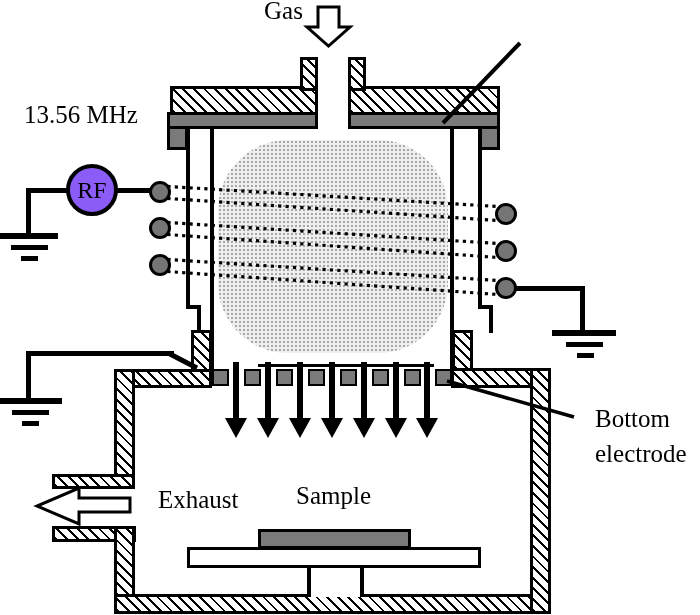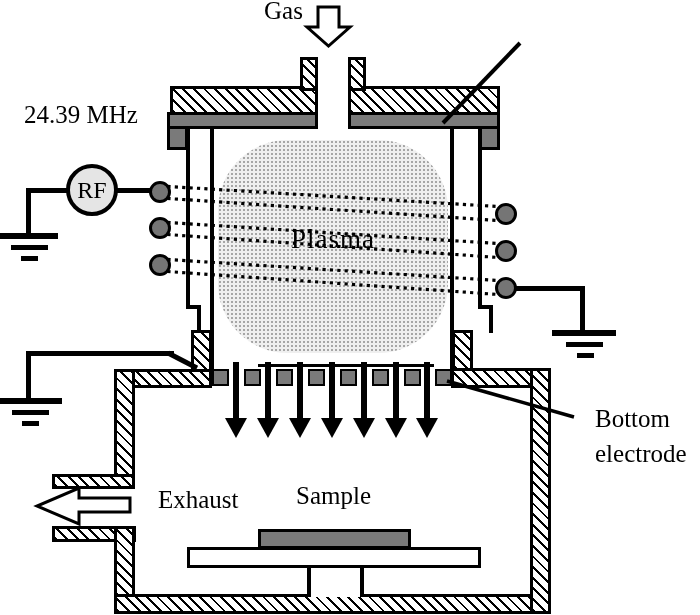--- a/index.html
+++ b/index.html
@@ -20,21 +20,20 @@
   .head{position:absolute;width:0;height:0;border-left:11px solid transparent;
         border-right:11px solid transparent;border-top:20px solid #000;z-index:12;}
   svg.layer{position:absolute;left:0;top:0;z-index:20;}
 </style>
 </head>
 <body>
 
 <div id="canvas">
 
   <div class="abs plasma" style="left:218px;top:140px;width:230px;height:213px;"></div>
-  <div class="lbl" style="left:218px;top:224px;width:230px;text-align:center;font-size:27px;letter-spacing:1px;z-index:21;">Plasma</div>
 
   <div class="abs hatch" style="left:170px;top:86px;width:148px;height:29px;"></div>
   <div class="abs hatch" style="left:300px;top:57px;width:18px;height:34px;"></div>
   <div class="abs hatch" style="left:348px;top:86px;width:152px;height:29px;"></div>
   <div class="abs hatch" style="left:348px;top:57px;width:18px;height:34px;"></div>
 
   <div class="abs graybar" style="left:167px;top:112px;width:21px;height:38px;"></div>
   <div class="abs graybar" style="left:479px;top:112px;width:21px;height:38px;"></div>
   <div class="abs graybar" style="left:167px;top:112px;width:151px;height:17px;"></div>
   <div class="abs graybar" style="left:348px;top:112px;width:152px;height:17px;"></div>
@@ -81,21 +80,21 @@
   <div class="head" style="left:353px;top:418px;"></div>
   <div class="shaft" style="left:393px;top:362px;height:58px;"></div>
   <div class="head" style="left:385px;top:418px;"></div>
   <div class="shaft" style="left:424px;top:362px;height:58px;"></div>
   <div class="head" style="left:416px;top:418px;"></div>
 
   <div class="abs graybar" style="left:258px;top:529px;width:153px;height:20px;"></div>
   <div class="abs" style="left:187px;top:547px;width:294px;height:21px;background:#fff;border:3px solid #000;"></div>
   <div class="abs" style="left:307px;top:568px;width:57px;height:29px;background:#fff;border-left:4px solid #000;border-right:4px solid #000;"></div>
 
-  <div class="abs" style="left:66px;top:164px;width:52px;height:52px;border:4px solid #000;border-radius:50%;background:#e5e5e5;z-index:23;
+  <div class="abs" style="left:66px;top:164px;width:52px;height:52px;border:4px solid #000;border-radius:50%;background:#8b5cf6;z-index:23;
               display:flex;align-items:center;justify-content:center;font-size:24px;">
     <span>RF</span>
     </div>
   <div class="abs blk" style="left:28px;top:188px;width:40px;height:5px;"></div>
   <div class="abs blk" style="left:26px;top:188px;width:5px;height:47px;"></div>
   <div class="abs blk" style="left:112px;top:188px;width:40px;height:5px;"></div>
 
   <div class="abs blk" style="left:0px;top:233px;width:58px;height:6px;"></div>
   <div class="abs blk" style="left:11px;top:245px;width:37px;height:5px;"></div>
   <div class="abs blk" style="left:21px;top:256px;width:17px;height:5px;"></div>
@@ -129,18 +128,18 @@
       <line x1="160" y1="271" x2="506" y2="295"></line>
     </g>
     <line x1="520" y1="43" x2="443" y2="123" stroke="#000" stroke-width="4"></line>
     <line x1="447" y1="381" x2="574" y2="417" stroke="#000" stroke-width="3.5"></line>
     <line x1="168" y1="353" x2="197" y2="368" stroke="#000" stroke-width="5"></line>
     <polygon points="318,7 339,7 339,27 350,27 328.5,46 307,27 318,27" fill="#fff" stroke="#000" stroke-width="3"></polygon>
     <polygon points="130,498 79,498 79,488 37,506 79,524 79,512 130,512" fill="#fff" stroke="#000" stroke-width="3"></polygon>
   </svg>
 
   <div class="lbl" style="left:264px;top:-3px;">Gas</div>
-  <div class="lbl" style="left:24px;top:101px;">24.39 MHz</div>
+  <div class="lbl" style="left:24px;top:101px;">13.56 MHz</div>
   <div class="lbl" style="left:595px;top:401px;width:108px;white-space:normal;line-height:35px;">Bottom electrode</div>
   <div class="lbl" style="left:296px;top:482px;">Sample</div>
   <div class="lbl" style="left:158px;top:486px;">Exhaust</div>
 
 </div>
 
 </body></html>

